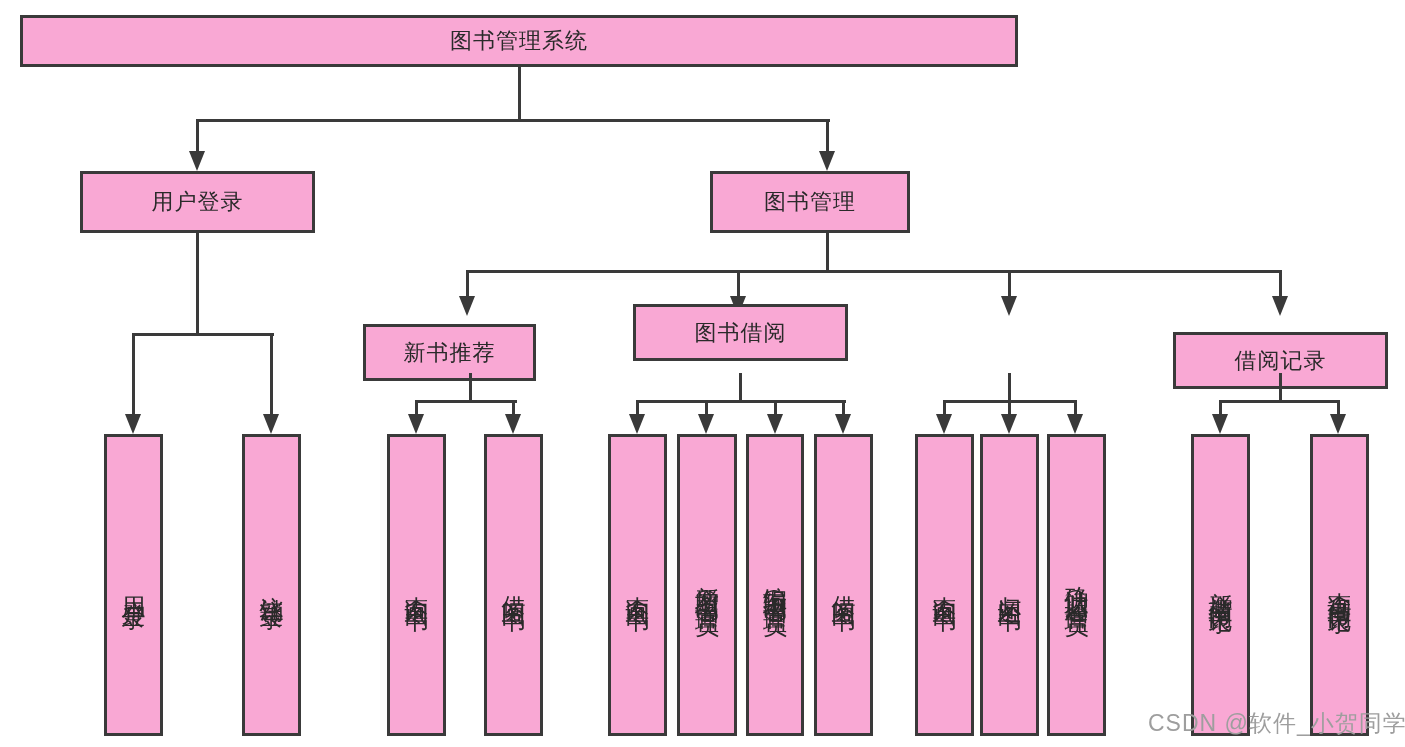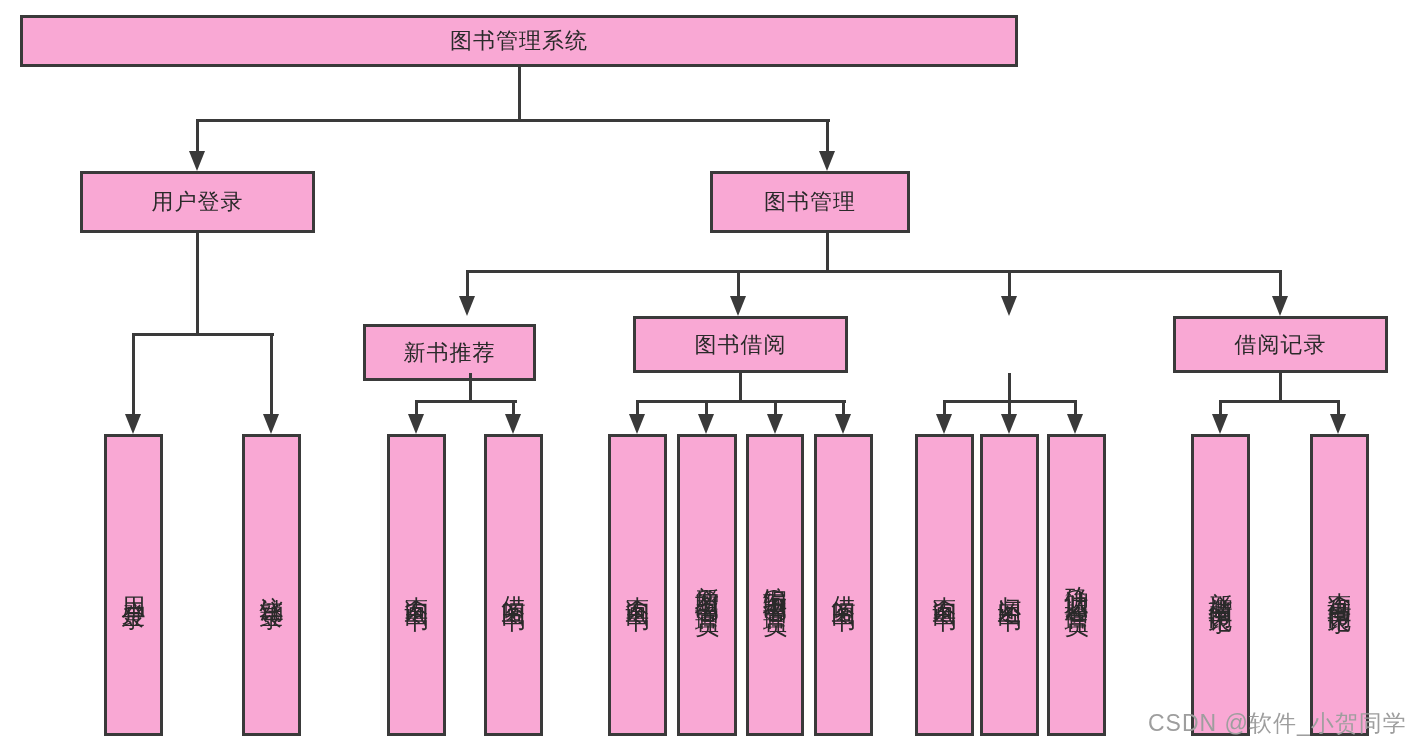--- a/index.html
+++ b/index.html
@@ -80,22 +80,22 @@
   <div class="ln" style="left:466px;top:270px;width:3px;height:27px"></div>
   <div class="arr" style="left:459px;top:296px"></div>
   <div class="ln" style="left:737px;top:270px;width:3px;height:27px"></div>
   <div class="arr" style="left:730px;top:296px"></div>
   <div class="ln" style="left:1008px;top:270px;width:3px;height:27px"></div>
   <div class="arr" style="left:1001px;top:296px"></div>
   <div class="ln" style="left:1279px;top:270px;width:3px;height:27px"></div>
   <div class="arr" style="left:1272px;top:296px"></div>
 
   <div class="box h" style="left:363px;top:324px;width:173px;height:57px">新书推荐</div>
-  <div class="box h" style="left:633px;top:316px;width:215px;height:57px">图书借阅</div>
-  <div class="box h" style="left:1173px;top:316px;width:215px;height:57px">借阅记录</div>
+  <div class="box h" style="left:633px;top:304px;width:215px;height:57px">图书借阅</div>
+  <div class="box h" style="left:1173px;top:332px;width:215px;height:57px">借阅记录</div>
 
   <div class="ln" style="left:469px;top:373px;width:3px;height:30px"></div>
   <div class="ln" style="left:415px;top:400px;width:102px;height:3px"></div>
   <div class="ln" style="left:415px;top:400px;width:3px;height:15px"></div>
   <div class="arr" style="left:408px;top:414px"></div>
   <div class="ln" style="left:512px;top:400px;width:3px;height:15px"></div>
   <div class="arr" style="left:505px;top:414px"></div>
 
   <div class="ln" style="left:739px;top:373px;width:3px;height:30px"></div>
   <div class="ln" style="left:636px;top:400px;width:210px;height:3px"></div>

